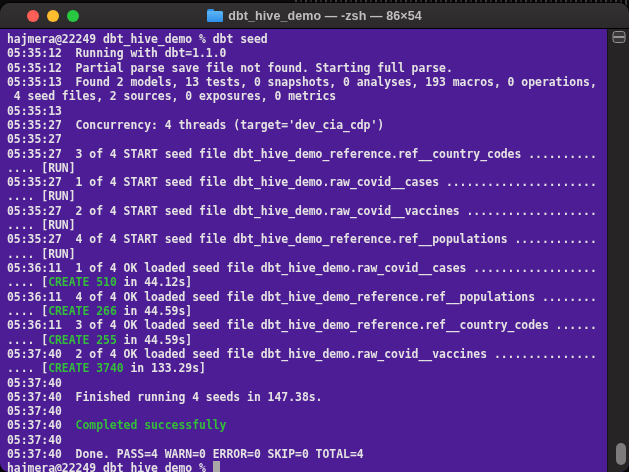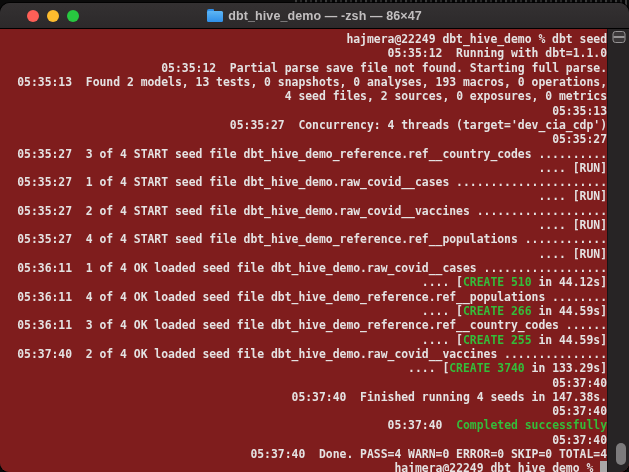--- a/index.html
+++ b/index.html
@@ -100,24 +100,24 @@
     <div class="traffic-lights">
       <div class="tl" id="tl-close" style="background: rgb(255, 95, 87);"></div>
       <div class="tl" id="tl-min" style="background: rgb(254, 188, 46);"></div>
       <div class="tl" id="tl-zoom" style="background: rgb(40, 200, 64);"></div>
     </div>
     <div class="title-wrap">
       <div class="folder-icon">
         <div class="back"></div>
           <div class="front"></div>
       </div>
-      <div class="window-title">dbt_hive_demo — -zsh — 86×47</div>
+      <div class="window-title">dbt_hive_demo — -zsh — 86×54</div>
     </div>
   </div>
 
-  <div class="term-area" style="background: #7f1d1d; text-align: right;">
+  <div class="term-area" style="background: #4c1d95;">
     <div class="term-output" id="term-output"><div class="term-line"><span class="c-fg">hajmera@22249 dbt_hive_demo % dbt seed</span></div><div class="term-line"><span class="c-fg">05:35:12  Running with dbt=1.1.0</span></div><div class="term-line"><span class="c-fg">05:35:12  Partial parse save file not found. Starting full parse.</span></div><div class="term-line"><span class="c-fg">05:35:13  Found 2 models, 13 tests, 0 snapshots, 0 analyses, 193 macros, 0 operations,</span></div><div class="term-line"><span class="c-fg"> 4 seed files, 2 sources, 0 exposures, 0 metrics</span></div><div class="term-line"><span class="c-fg">05:35:13</span></div><div class="term-line"><span class="c-fg">05:35:27  Concurrency: 4 threads (target='dev_cia_cdp')</span></div><div class="term-line"><span class="c-fg">05:35:27</span></div><div class="term-line"><span class="c-fg">05:35:27  3 of 4 START seed file dbt_hive_demo_reference.ref__country_codes ..........</span></div><div class="term-line"><span class="c-fg">.... [RUN]</span></div><div class="term-line"><span class="c-fg">05:35:27  1 of 4 START seed file dbt_hive_demo.raw_covid__cases ......................</span></div><div class="term-line"><span class="c-fg">.... [RUN]</span></div><div class="term-line"><span class="c-fg">05:35:27  2 of 4 START seed file dbt_hive_demo.raw_covid__vaccines ...................</span></div><div class="term-line"><span class="c-fg">.... [RUN]</span></div><div class="term-line"><span class="c-fg">05:35:27  4 of 4 START seed file dbt_hive_demo_reference.ref__populations ............</span></div><div class="term-line"><span class="c-fg">.... [RUN]</span></div><div class="term-line"><span class="c-fg">05:36:11  1 of 4 OK loaded seed file dbt_hive_demo.raw_covid__cases ..................</span></div><div class="term-line"><span class="c-fg">.... [</span><span class="c-green">CREATE 510</span><span class="c-fg"> in 44.12s]</span></div><div class="term-line"><span class="c-fg">05:36:11  4 of 4 OK loaded seed file dbt_hive_demo_reference.ref__populations ........</span></div><div class="term-line"><span class="c-fg">.... [</span><span class="c-green">CREATE 266</span><span class="c-fg"> in 44.59s]</span></div><div class="term-line"><span class="c-fg">05:36:11  3 of 4 OK loaded seed file dbt_hive_demo_reference.ref__country_codes ......</span></div><div class="term-line"><span class="c-fg">.... [</span><span class="c-green">CREATE 255</span><span class="c-fg"> in 44.59s]</span></div><div class="term-line"><span class="c-fg">05:37:40  2 of 4 OK loaded seed file dbt_hive_demo.raw_covid__vaccines ...............</span></div><div class="term-line"><span class="c-fg">.... [</span><span class="c-green">CREATE 3740</span><span class="c-fg"> in 133.29s]</span></div><div class="term-line"><span class="c-fg">05:37:40</span></div><div class="term-line"><span class="c-fg">05:37:40  Finished running 4 seeds in 147.38s.</span></div><div class="term-line"><span class="c-fg">05:37:40</span></div><div class="term-line"><span class="c-fg">05:37:40  </span><span class="c-green">Completed successfully</span></div><div class="term-line"><span class="c-fg">05:37:40</span></div><div class="term-line"><span class="c-fg">05:37:40  Done. PASS=4 WARN=0 ERROR=0 SKIP=0 TOTAL=4</span></div><div class="term-line"><span class="c-fg">hajmera@22249 dbt_hive_demo % </span><span class="c-cursor"> </span></div></div>
     <div class="scrollbar">
       <div class="split-pane-button"></div>
       <div class="scroll-thumb"></div>
     </div>
   </div>
 </div>
 
 </body></html>

